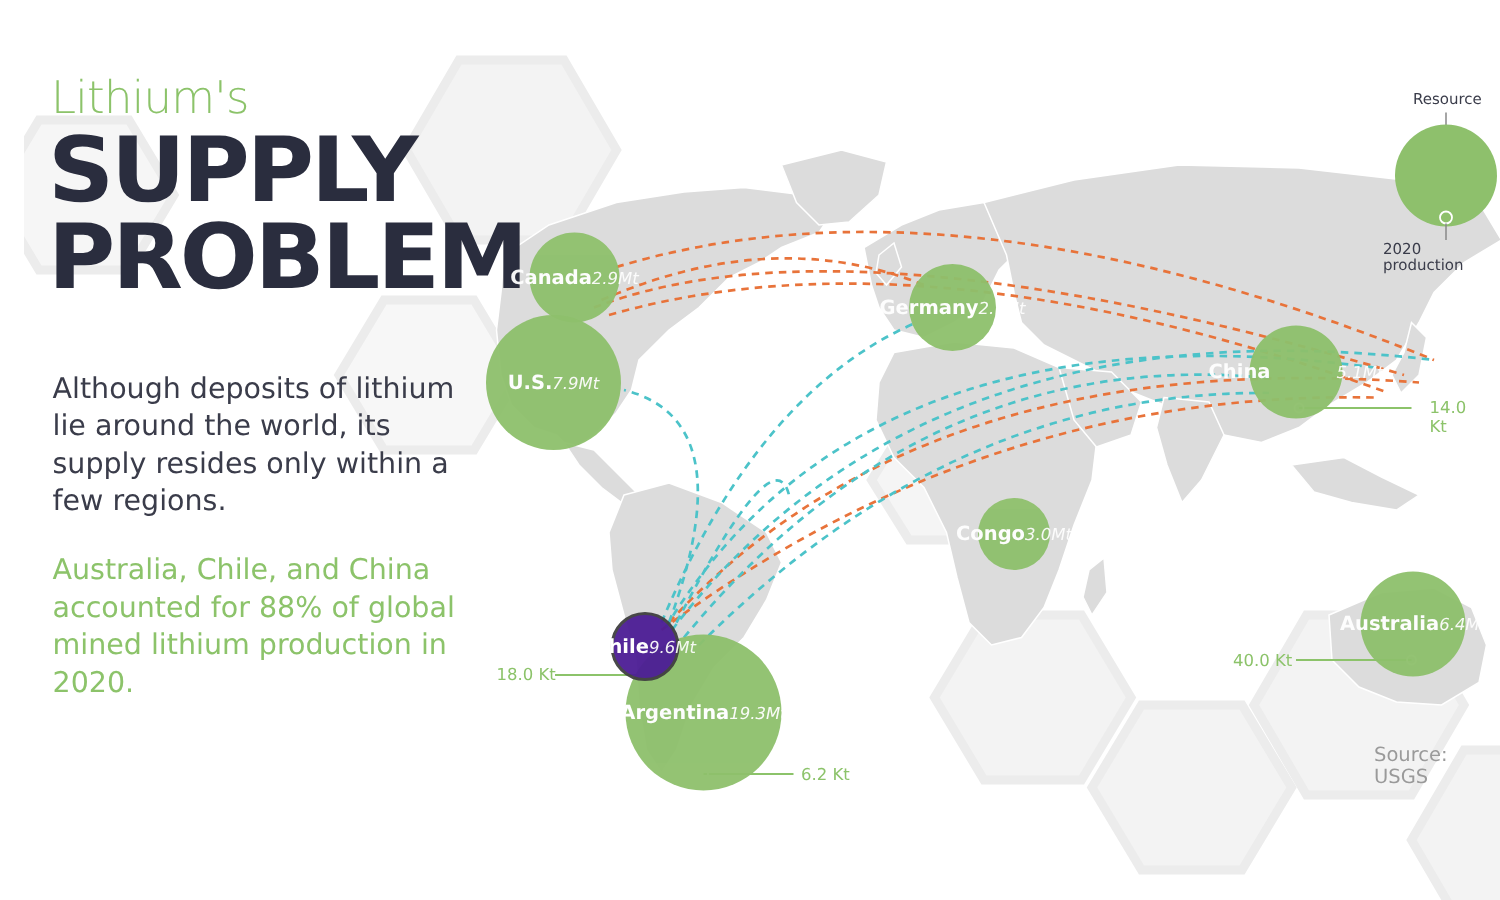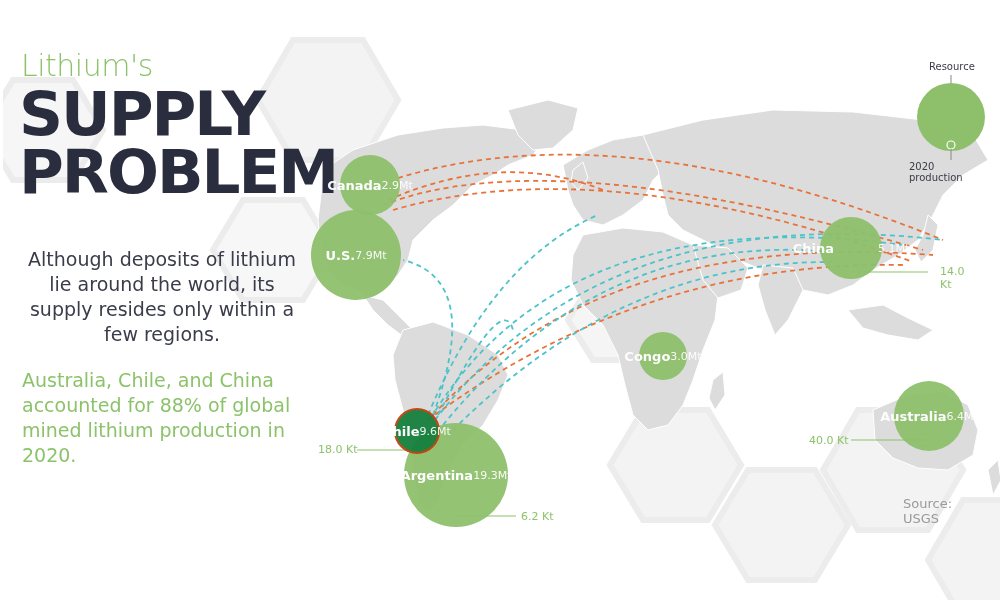--- a/index.html
+++ b/index.html
@@ -1,29 +1,29 @@
 <!DOCTYPE html>
 <html><head>
 <meta charset="utf-8">
 <style>
   html,body{margin:0;padding:0;}
   body{width:1000px;height:600px;overflow:hidden;background:#ffffff;position:relative;font-family:"Liberation Sans",sans-serif;}
-  .stage{position:absolute;left:3px;top:0;width:916px;height:600px;}
+  .stage{position:absolute;left:16px;top:0;width:916px;height:600px;}
   svg.bg{position:absolute;left:0;top:0;}
   .title-small{position:absolute;left:18px;top:48px;font-size:30px;color:#8cc36a;font-family:"DejaVu Sans",sans-serif;font-weight:300;letter-spacing:-0.5px;}
   .title-big{position:absolute;left:16px;font-size:60px;font-weight:900;color:#2a2d3e;font-family:"DejaVu Sans",sans-serif;letter-spacing:-2px;line-height:1;transform:scaleX(1.02);transform-origin:left;}
   .t1{top:84px;}
   .t2{top:142px;}
   .para{position:absolute;left:19px;font-size:19px;line-height:25px;font-family:"DejaVu Sans",sans-serif;}
-  .p1{top:247px;color:#3a3c4a;width:280px;text-align:center;}
+  .p1{top:247px;color:#3a3c4a;width:280px;}
   .p2{top:368px;color:#8cc36a;width:280px;}
   .bubble{position:absolute;border-radius:50%;background:#8ec06c;display:flex;flex-direction:row;align-items:center;justify-content:center;color:#fff;text-align:center;opacity:0.95;}
   .bubble .name{font-weight:bold;font-size:13px;font-family:"DejaVu Sans",sans-serif;line-height:15px;}
-  .bubble .val{font-size:11px;font-family:"DejaVu Sans",sans-serif;line-height:13px;opacity:0.95;}
-  .bubble.chile{background:#15803d;border:2px solid #c2410c;box-sizing:border-box;}
+  .bubble .val{font-size:11px;font-family:"DejaVu Sans",sans-serif;line-height:13px;opacity:0.95;font-style:italic;}
+  .bubble.chile{background:#4c1d95;border:2px solid #404040;box-sizing:border-box;}
   .kt{position:absolute;font-size:11px;color:#8cc36a;font-family:"DejaVu Sans",sans-serif;}
   .legend-label{position:absolute;font-size:10px;color:#3a3c4a;font-family:"DejaVu Sans",sans-serif;}
   .source{position:absolute;left:900px;top:496px;font-size:13px;color:#9a9a9a;font-family:"DejaVu Sans",sans-serif;}
 </style>
 </head>
 <body>
 
 <div class="stage">
 
 <svg class="bg" width="1000" height="600" viewBox="0 0 1000 600">
@@ -121,20 +121,24 @@
 <div class="legend-label" style="left:906px;top:161px;">2020 production</div>
 
 <div class="bubble" style="left:337px;top:155px;width:60px;height:60px;">
   <span class="name">Canada</span>
   <span class="val">2.9Mt</span>
 </div>
 <div class="bubble" style="left:308px;top:210px;width:90px;height:90px;">
   <span class="name">U.S.</span>
   <span class="val">7.9Mt</span>
 </div>
+<div class="bubble" style="left:590px;top:176px;width:58px;height:58px;">
+  <span class="name">Germany</span>
+  <span class="val">2.7Mt</span>
+</div>
 <div class="bubble" style="left:817px;top:217px;width:62px;height:62px;gap:44px;">
   <span class="name">China</span>
   <span class="val">5.1Mt</span>
 </div>
 <div class="bubble" style="left:401px;top:423px;width:104px;height:104px;">
   <span class="name">Argentina</span>
   <span class="val">19.3Mt</span>
 </div>
 <div class="bubble chile" style="left:391px;top:408px;width:46px;height:46px;">
   <span class="name">Chile</span>

